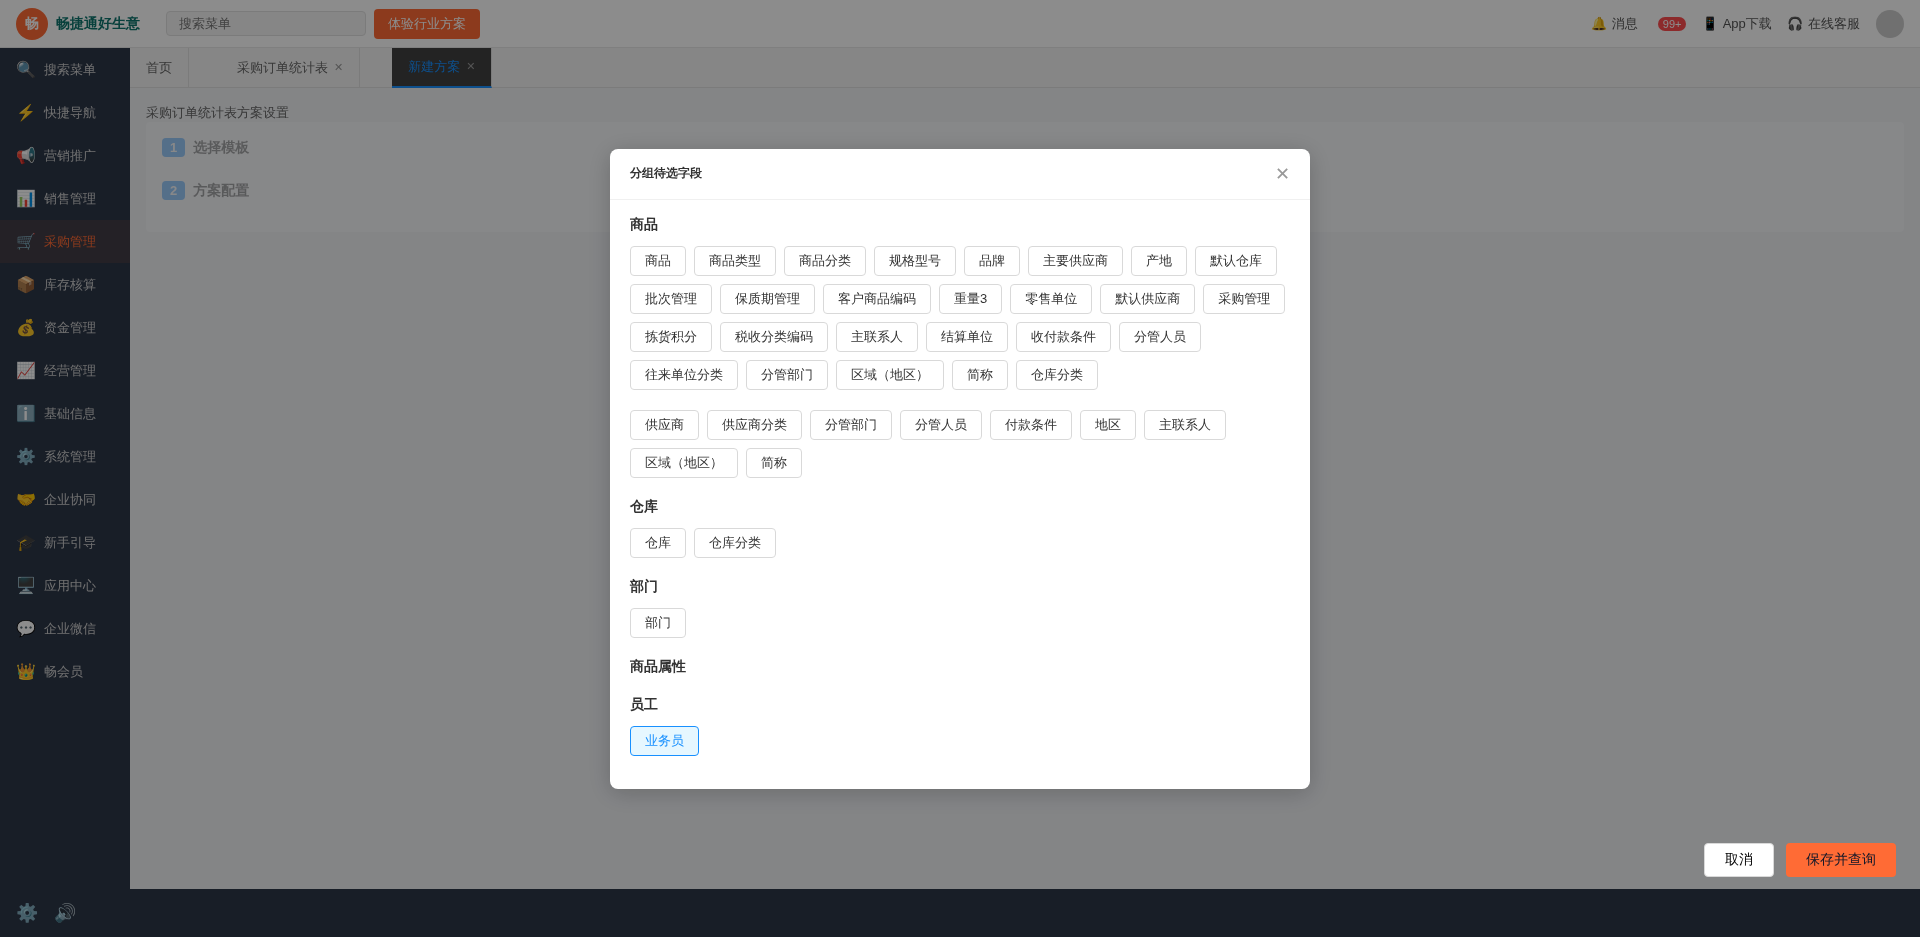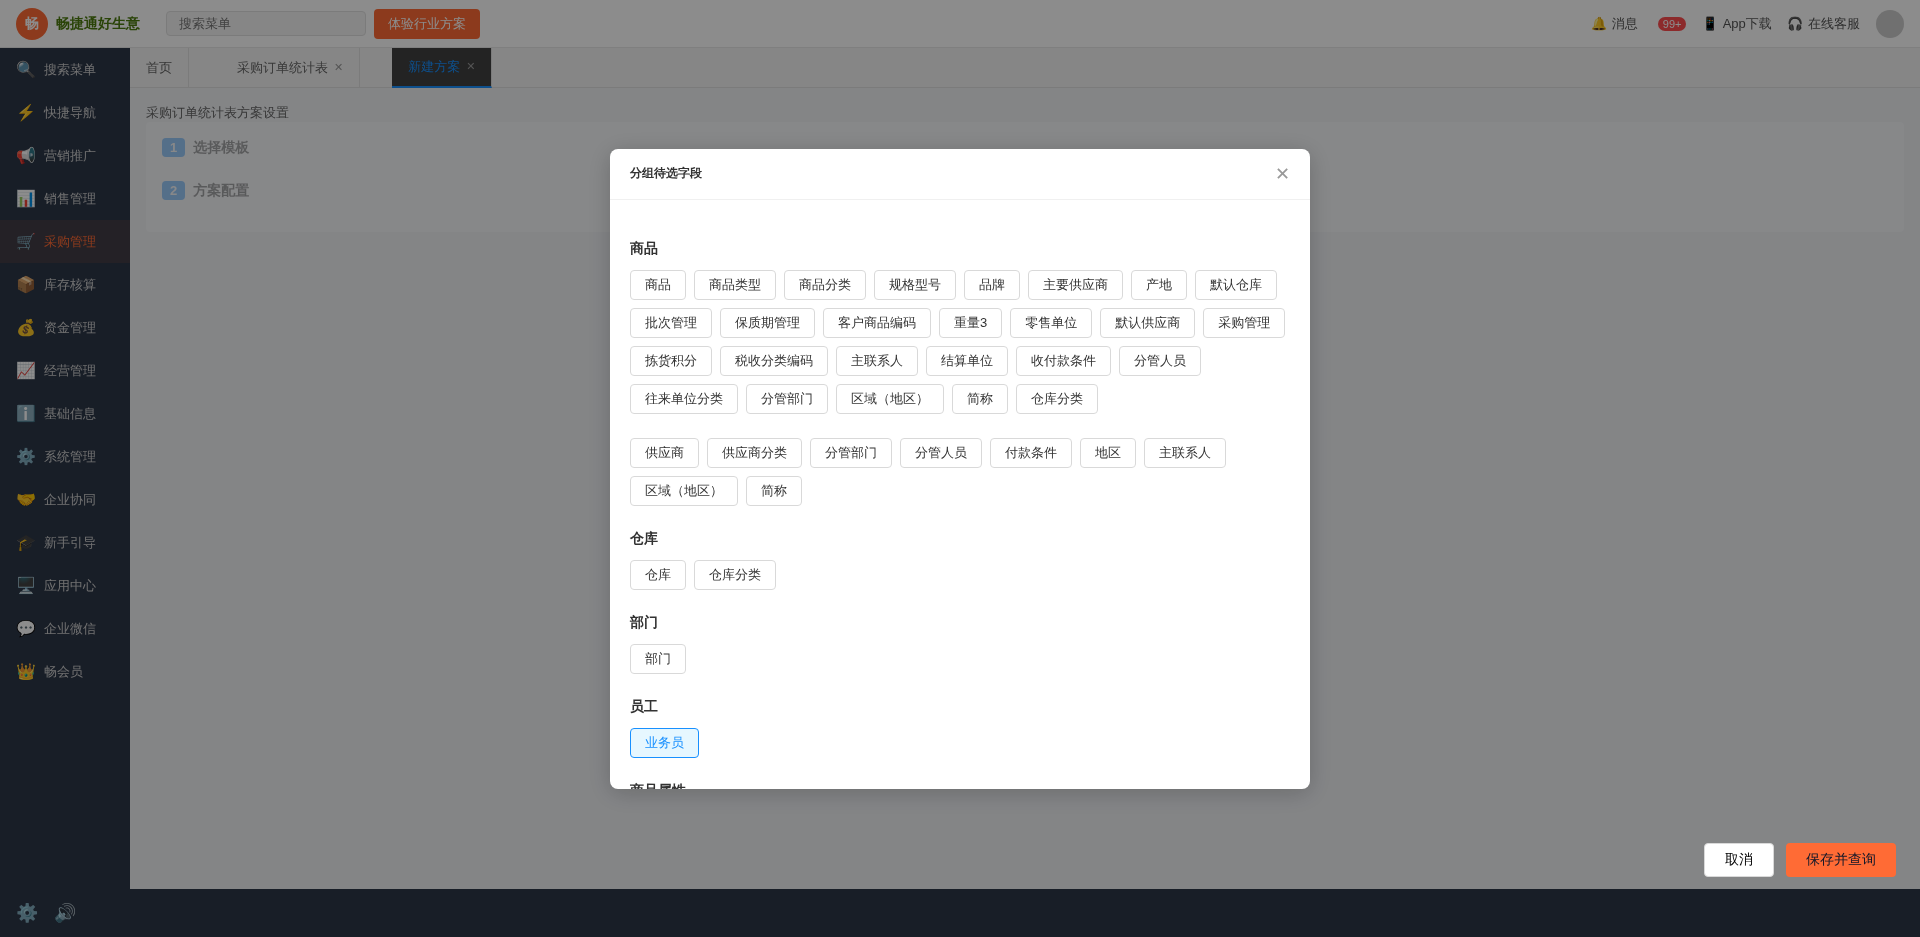--- a/index.html
+++ b/index.html
@@ -23,21 +23,21 @@
       width: 130px;
       gap: 8px;
     }
     .logo-icon {
       width: 32px; height: 32px;
       background: #ff6b35;
       border-radius: 50%;
       display: flex; align-items: center; justify-content: center;
       color: white; font-weight: bold; font-size: 14px;
     }
-    .logo-text { color: #4d7c0f; font-size: 14px; font-weight: bold; }
+    .logo-text { color: #0f766e; font-size: 14px; font-weight: bold; }
 
     .header-search {
       flex: 1;
       display: flex;
       align-items: center;
       gap: 8px;
       max-width: 400px;
       margin-left: 20px;
     }
     .search-bar {
@@ -218,21 +218,21 @@
       cursor: pointer;
       line-height: 1;
     }
     .modal-body {
       flex: 1;
       overflow-y: auto;
       padding: 16px 20px;
     }
 
     
-    .field-section { margin-bottom: 20px; margin-top: 24px; }
+    .field-section { margin-bottom: 20px; }
     .section-title {
       font-size: 14px;
       font-weight: bold;
       color: #333;
       margin-bottom: 12px;
     }
     .field-tags {
       display: flex;
       flex-wrap: wrap;
       gap: 8px;
@@ -489,31 +489,31 @@
       </div>
 
       <div class="field-section">
         <div class="section-title">部门</div>
         <div class="field-tags">
           <button class="field-tag">部门</button>
         </div>
       </div>
 
       <div class="field-section">
+        <div class="section-title">商品属性</div>
+
+      </div>
+
+      <div class="field-section">
         <div class="section-title">员工</div>
         <div class="field-tags">
           <button class="field-tag selected">业务员</button>
         </div>
       </div>
 
-      <div class="field-section">
-        <div class="section-title">商品属性</div>
-
-      </div>
-
     </div>
   </div>
 </div>
 
 <div class="modal-footer-outside">
   <button class="btn-cancel">取消</button>
   <button class="btn-save">保存并查询</button>
 </div>
 
 </body></html>

